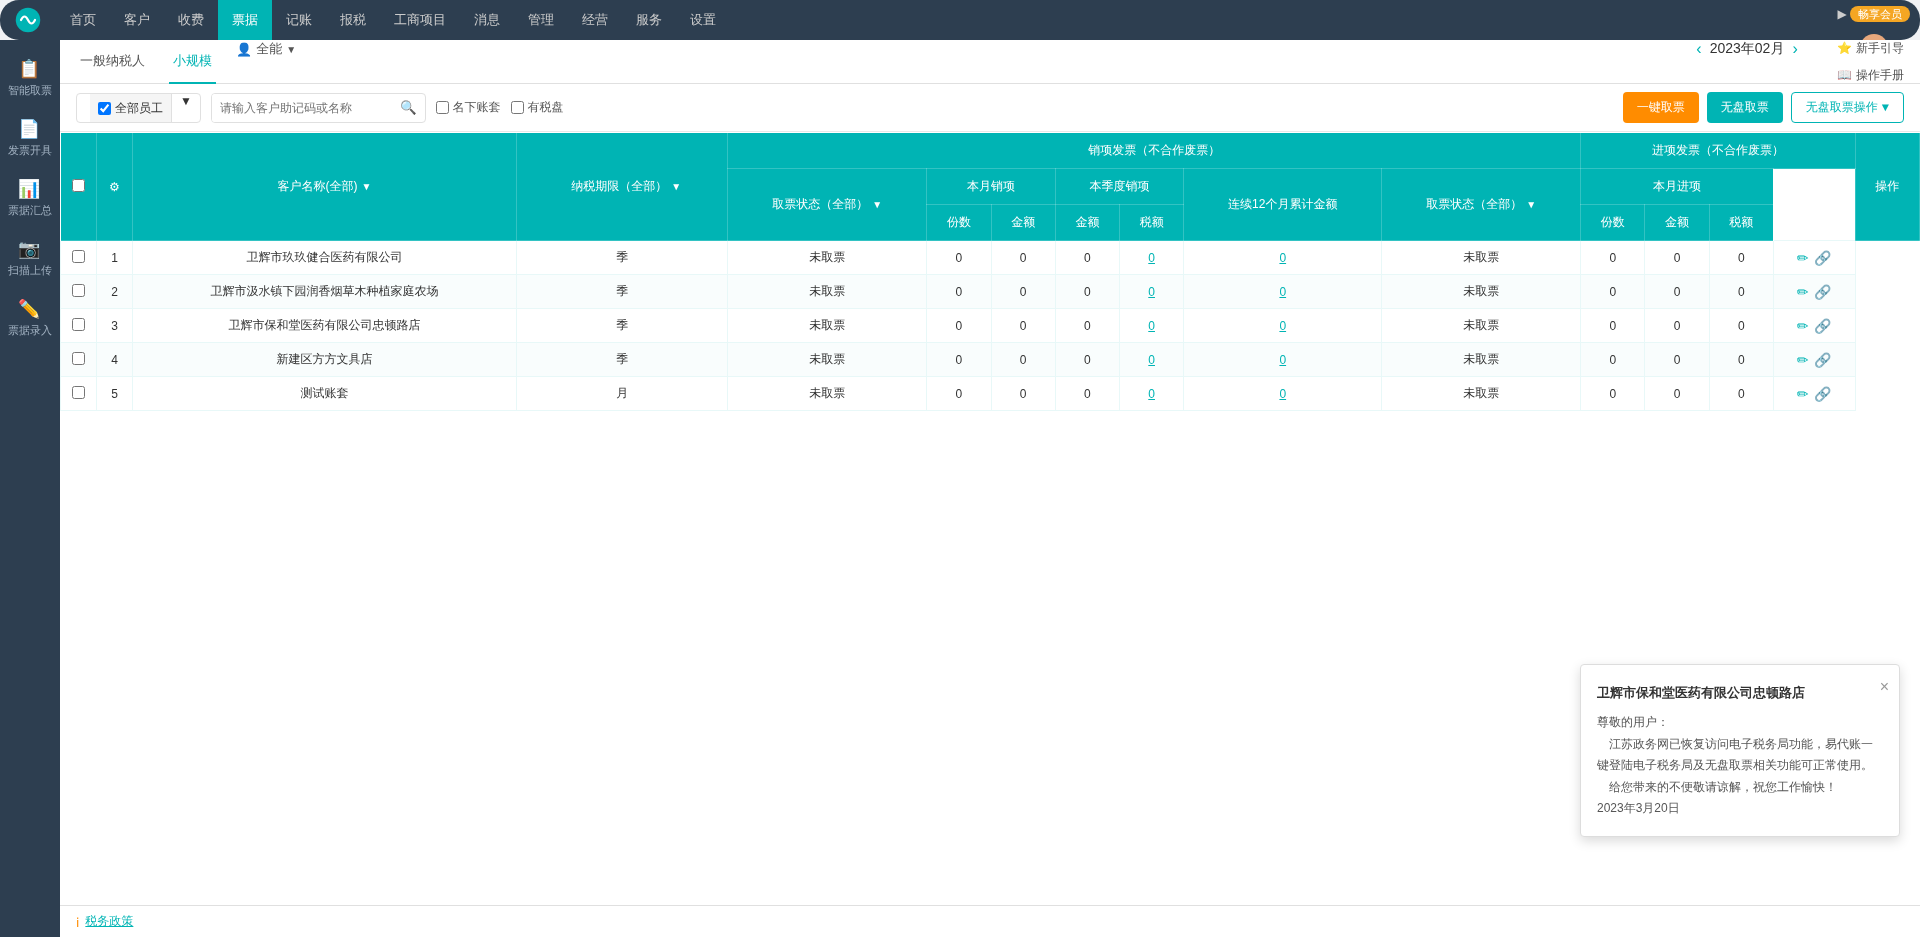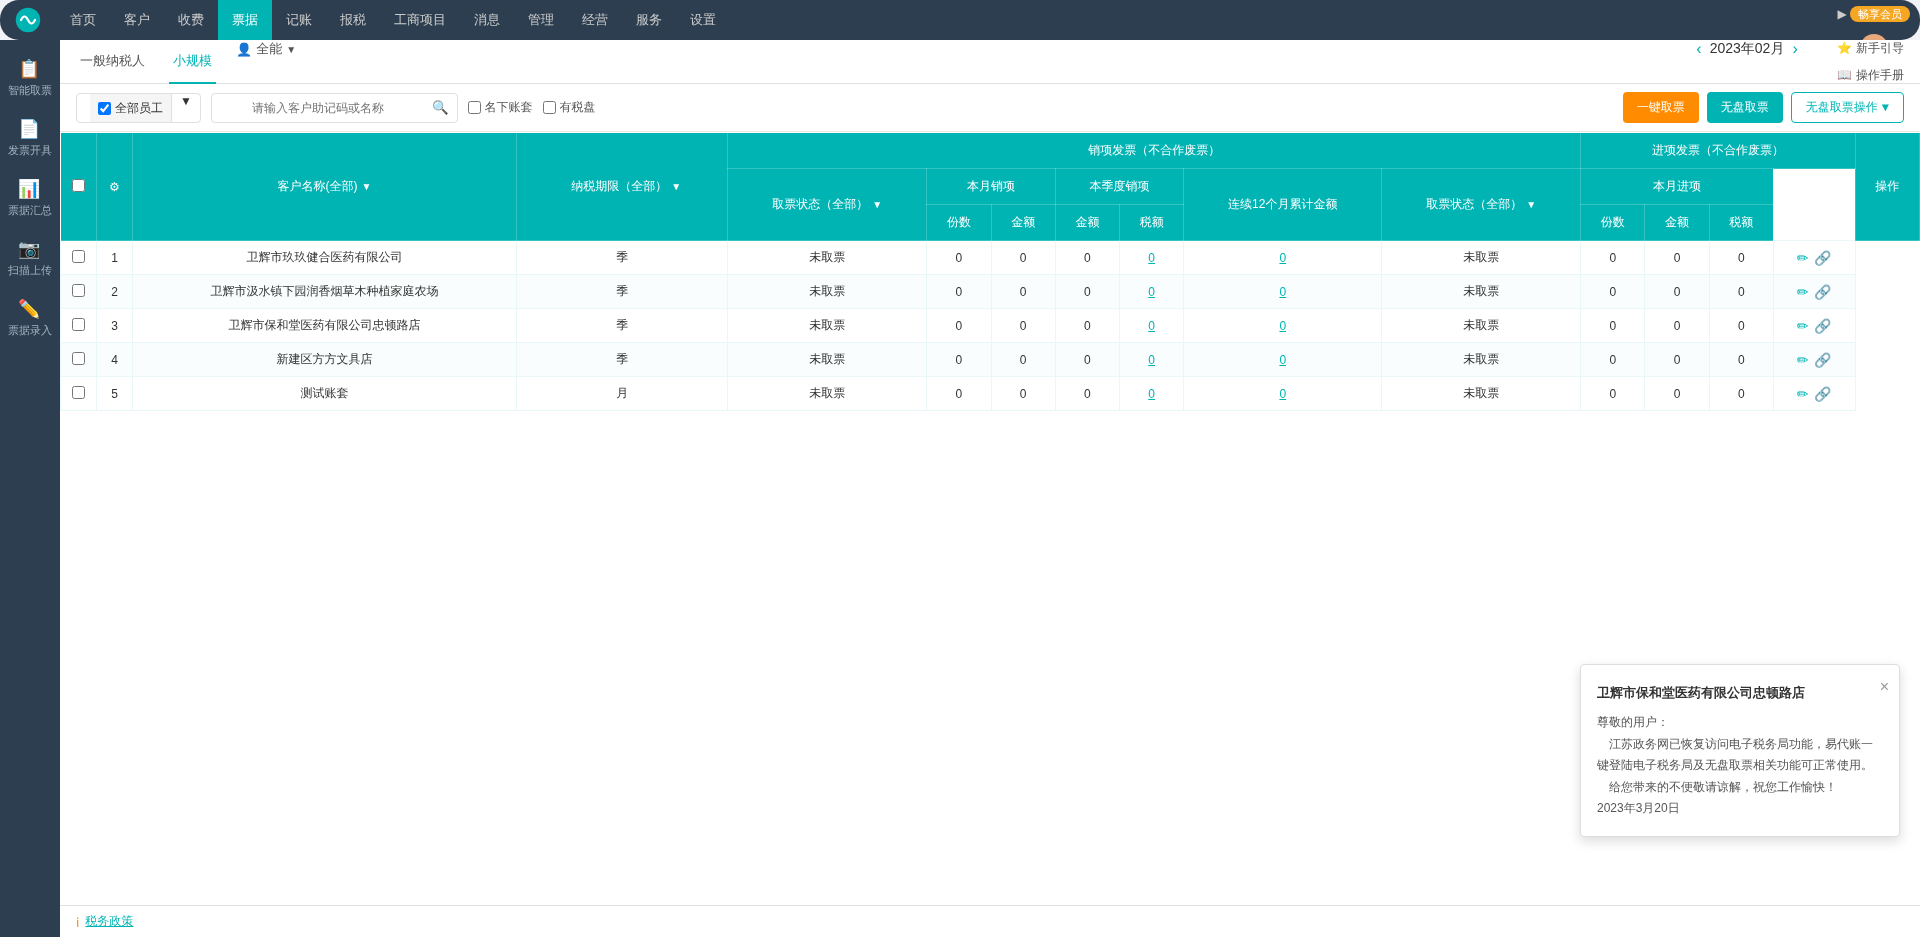--- a/index.html
+++ b/index.html
@@ -196,21 +196,20 @@
       height: 30px;
       overflow: hidden;
     }
     .search-input {
       border: none;
       outline: none;
       padding: 0 8px;
       font-size: 12px;
       width: 180px;
       height: 30px;
-      margin-left: 32px;
     }
     .search-btn {
       background: none;
       border: none;
       padding: 0 8px;
       cursor: pointer;
       color: #999;
       height: 30px;
     }
     .checkbox-label {

